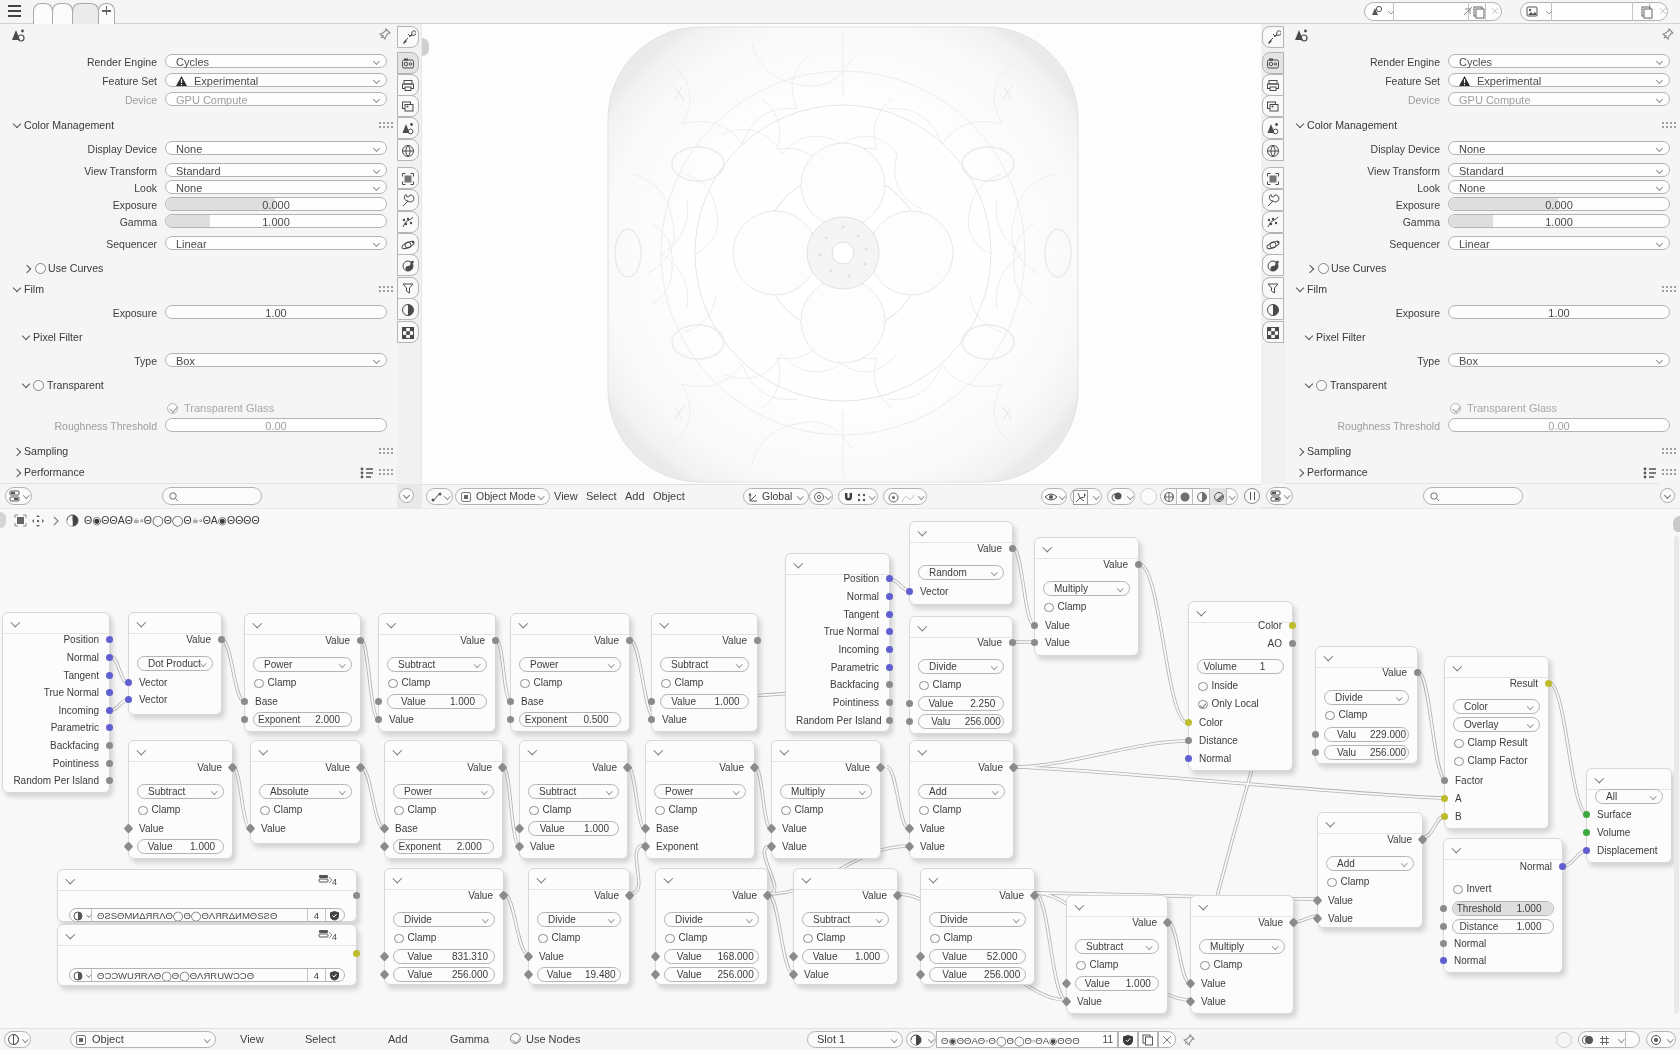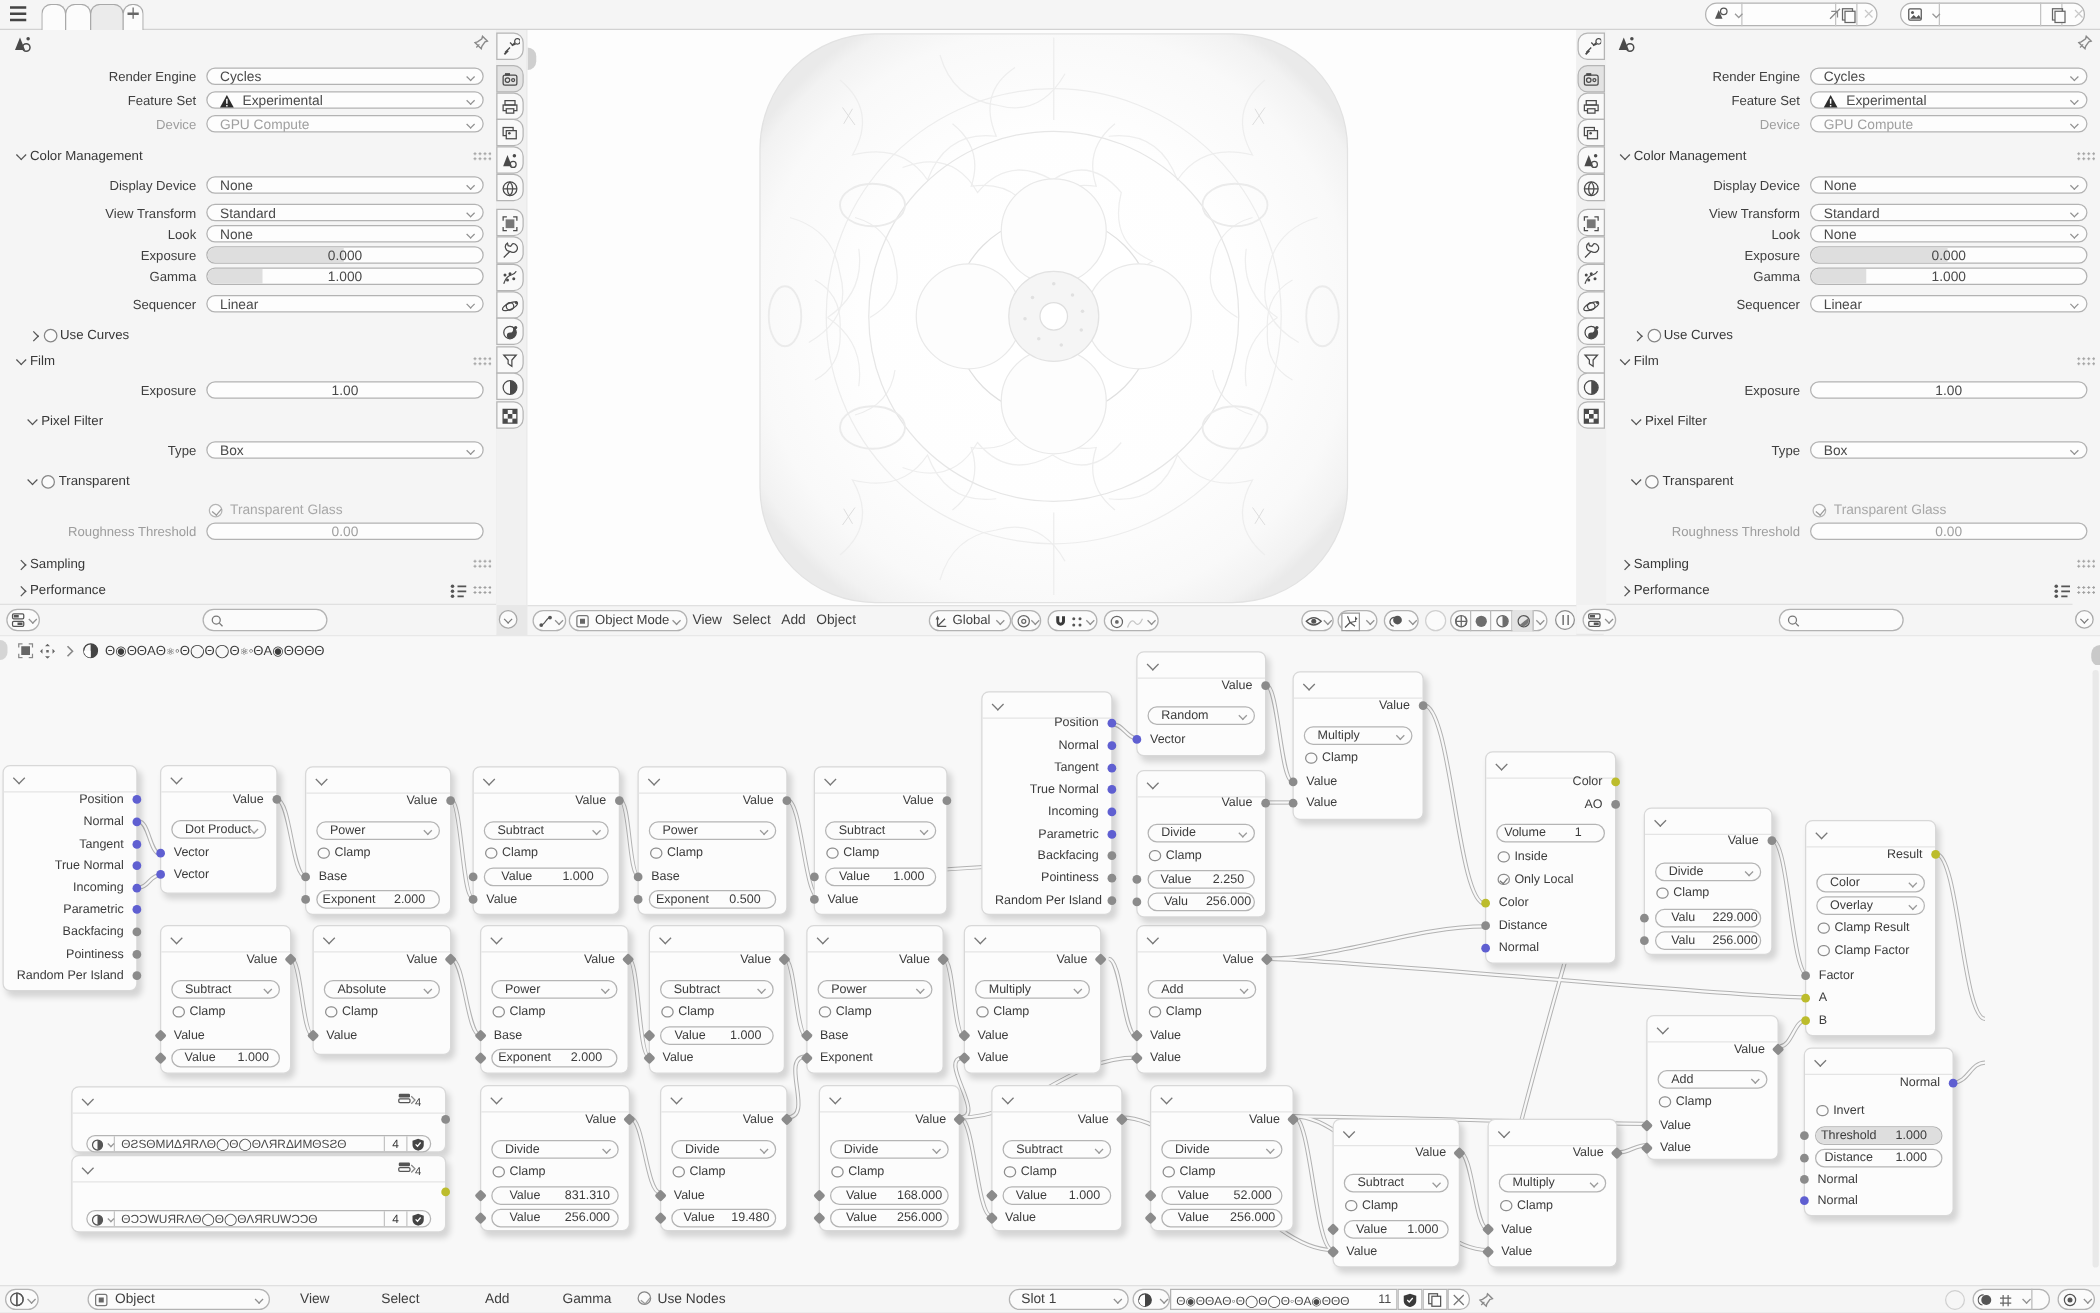--- a/index.html
+++ b/index.html
@@ -1167,20 +1167,33 @@
       </div>
       <div class="cb" style="top:79px"><u></u>Clamp Result</div>
       <div class="cb" style="top:97px"><u></u>Clamp Factor</div>
       <div class="r" style="top:117px">Factor</div>
       <s class="sk skl" style="top:120px"></s>
       <div class="r" style="top:135px">A</div>
       <s class="sk sy skl" style="top:138px"></s>
       <div class="r" style="top:153px">B</div>
       <s class="sk sy skl" style="top:156px"></s>
     </div>
+<div class="n" style="left:1586px;top:236px;width:86px;height:95px">
+      <div class="nh"></div>
+      <div class="pd" style="top:20px">
+        <span>All</span>
+        <em></em>
+      </div>
+      <div class="r" style="top:39px">Surface</div>
+      <s class="sk sg skl" style="top:42px"></s>
+      <div class="r" style="top:57px">Volume</div>
+      <s class="sk sg skl" style="top:60px"></s>
+      <div class="r" style="top:75px">Displacement</div>
+      <s class="sk sb skl" style="top:78px"></s>
+    </div>
 <div class="n" style="left:1443px;top:306px;width:120px;height:135px">
       <div class="nh"></div>
       <div class="r ro" style="top:21px">Normal</div>
       <s class="sk sb skr" style="top:24px"></s>
       <div class="cb" style="top:43px"><u></u>Invert</div>
       <div class="pf" style="top:62px">
         <div class="fill" style="width:100%;border-radius:8px"></div>
         <span class="a" style="position:relative">Threshold</span>
         <span class="b" style="position:relative">1.000</span>
       </div>

